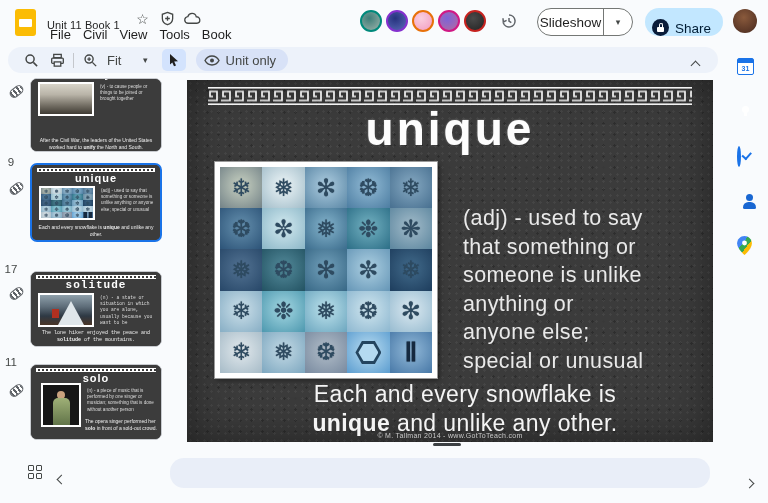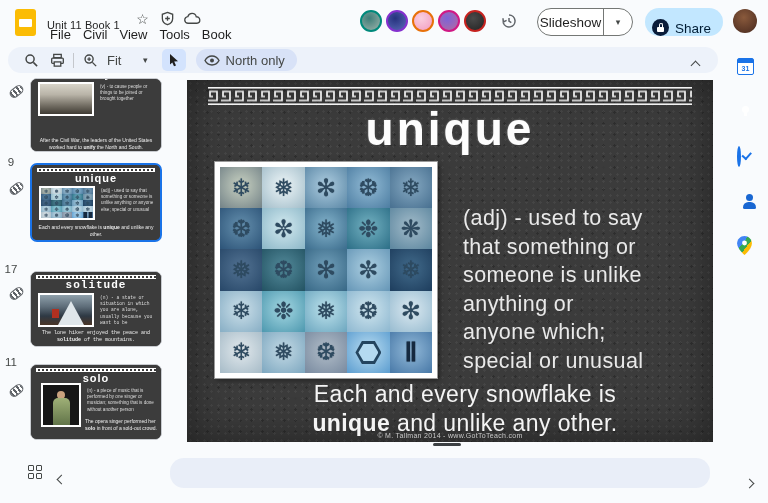--- a/index.html
+++ b/index.html
@@ -195,21 +195,21 @@
   <span class="tb-cursor-chip">
     <svg class="icon-svg" width="12" height="14" viewBox="0 0 12 14">
         <path d="M2 1 L10 8.2 L6.2 8.6 L8 12.4 L6 13.3 L4.3 9.4 L2 11.6 Z" fill="#1f1f1f"></path>
       </svg>
   </span>
   <span class="view-only-chip">
     <svg class="icon-svg" width="16" height="11" viewBox="0 0 16 11">
         <path d="M1 5.5 C3 1.8 6 1 8 1 s5 .8 7 4.5 C13 9.2 10 10 8 10 S3 9.2 1 5.5 Z" fill="none" stroke="#444746" stroke-width="1.4"></path>
         <circle cx="8" cy="5.5" r="2" fill="#444746"></circle>
       </svg>
-    <span class="view-only-label">North only</span>
+    <span class="view-only-label">Unit only</span>
   </span>
   <span class="tb-collapse"><span class="chev up"></span></span>
 </div>
 
 <div class="filmstrip">
 
   <span class="transition-icon" style="top:11px"></span>
   <div class="thumb" style="top:2px; height:74px;">
     <div class="mini-slide" style="height:92px; top:-18px;">
 
@@ -440,21 +440,21 @@
         <div class="cell pillar" style="background: radial-gradient(circle at 50% 45%, rgb(147, 186, 217) 0%, rgb(75, 123, 169) 95%);">
           <span>Ⅱ</span>
         </div>
       </div>
   </div>
 
   <div class="slide-def">(adj) - used to say
 that something or
 someone is unlike
 anything or
-anyone which;
+anyone else;
 special or unusual</div>
 
   <div class="slide-caption">
     <span>Each and every snowflake is</span><br>
     <b>unique</b><span> and unlike any other.</span>
   </div>
 
   <div class="slide-credit">© M. Tallman 2014 - www.GotToTeach.com</div>
 </div>
 

